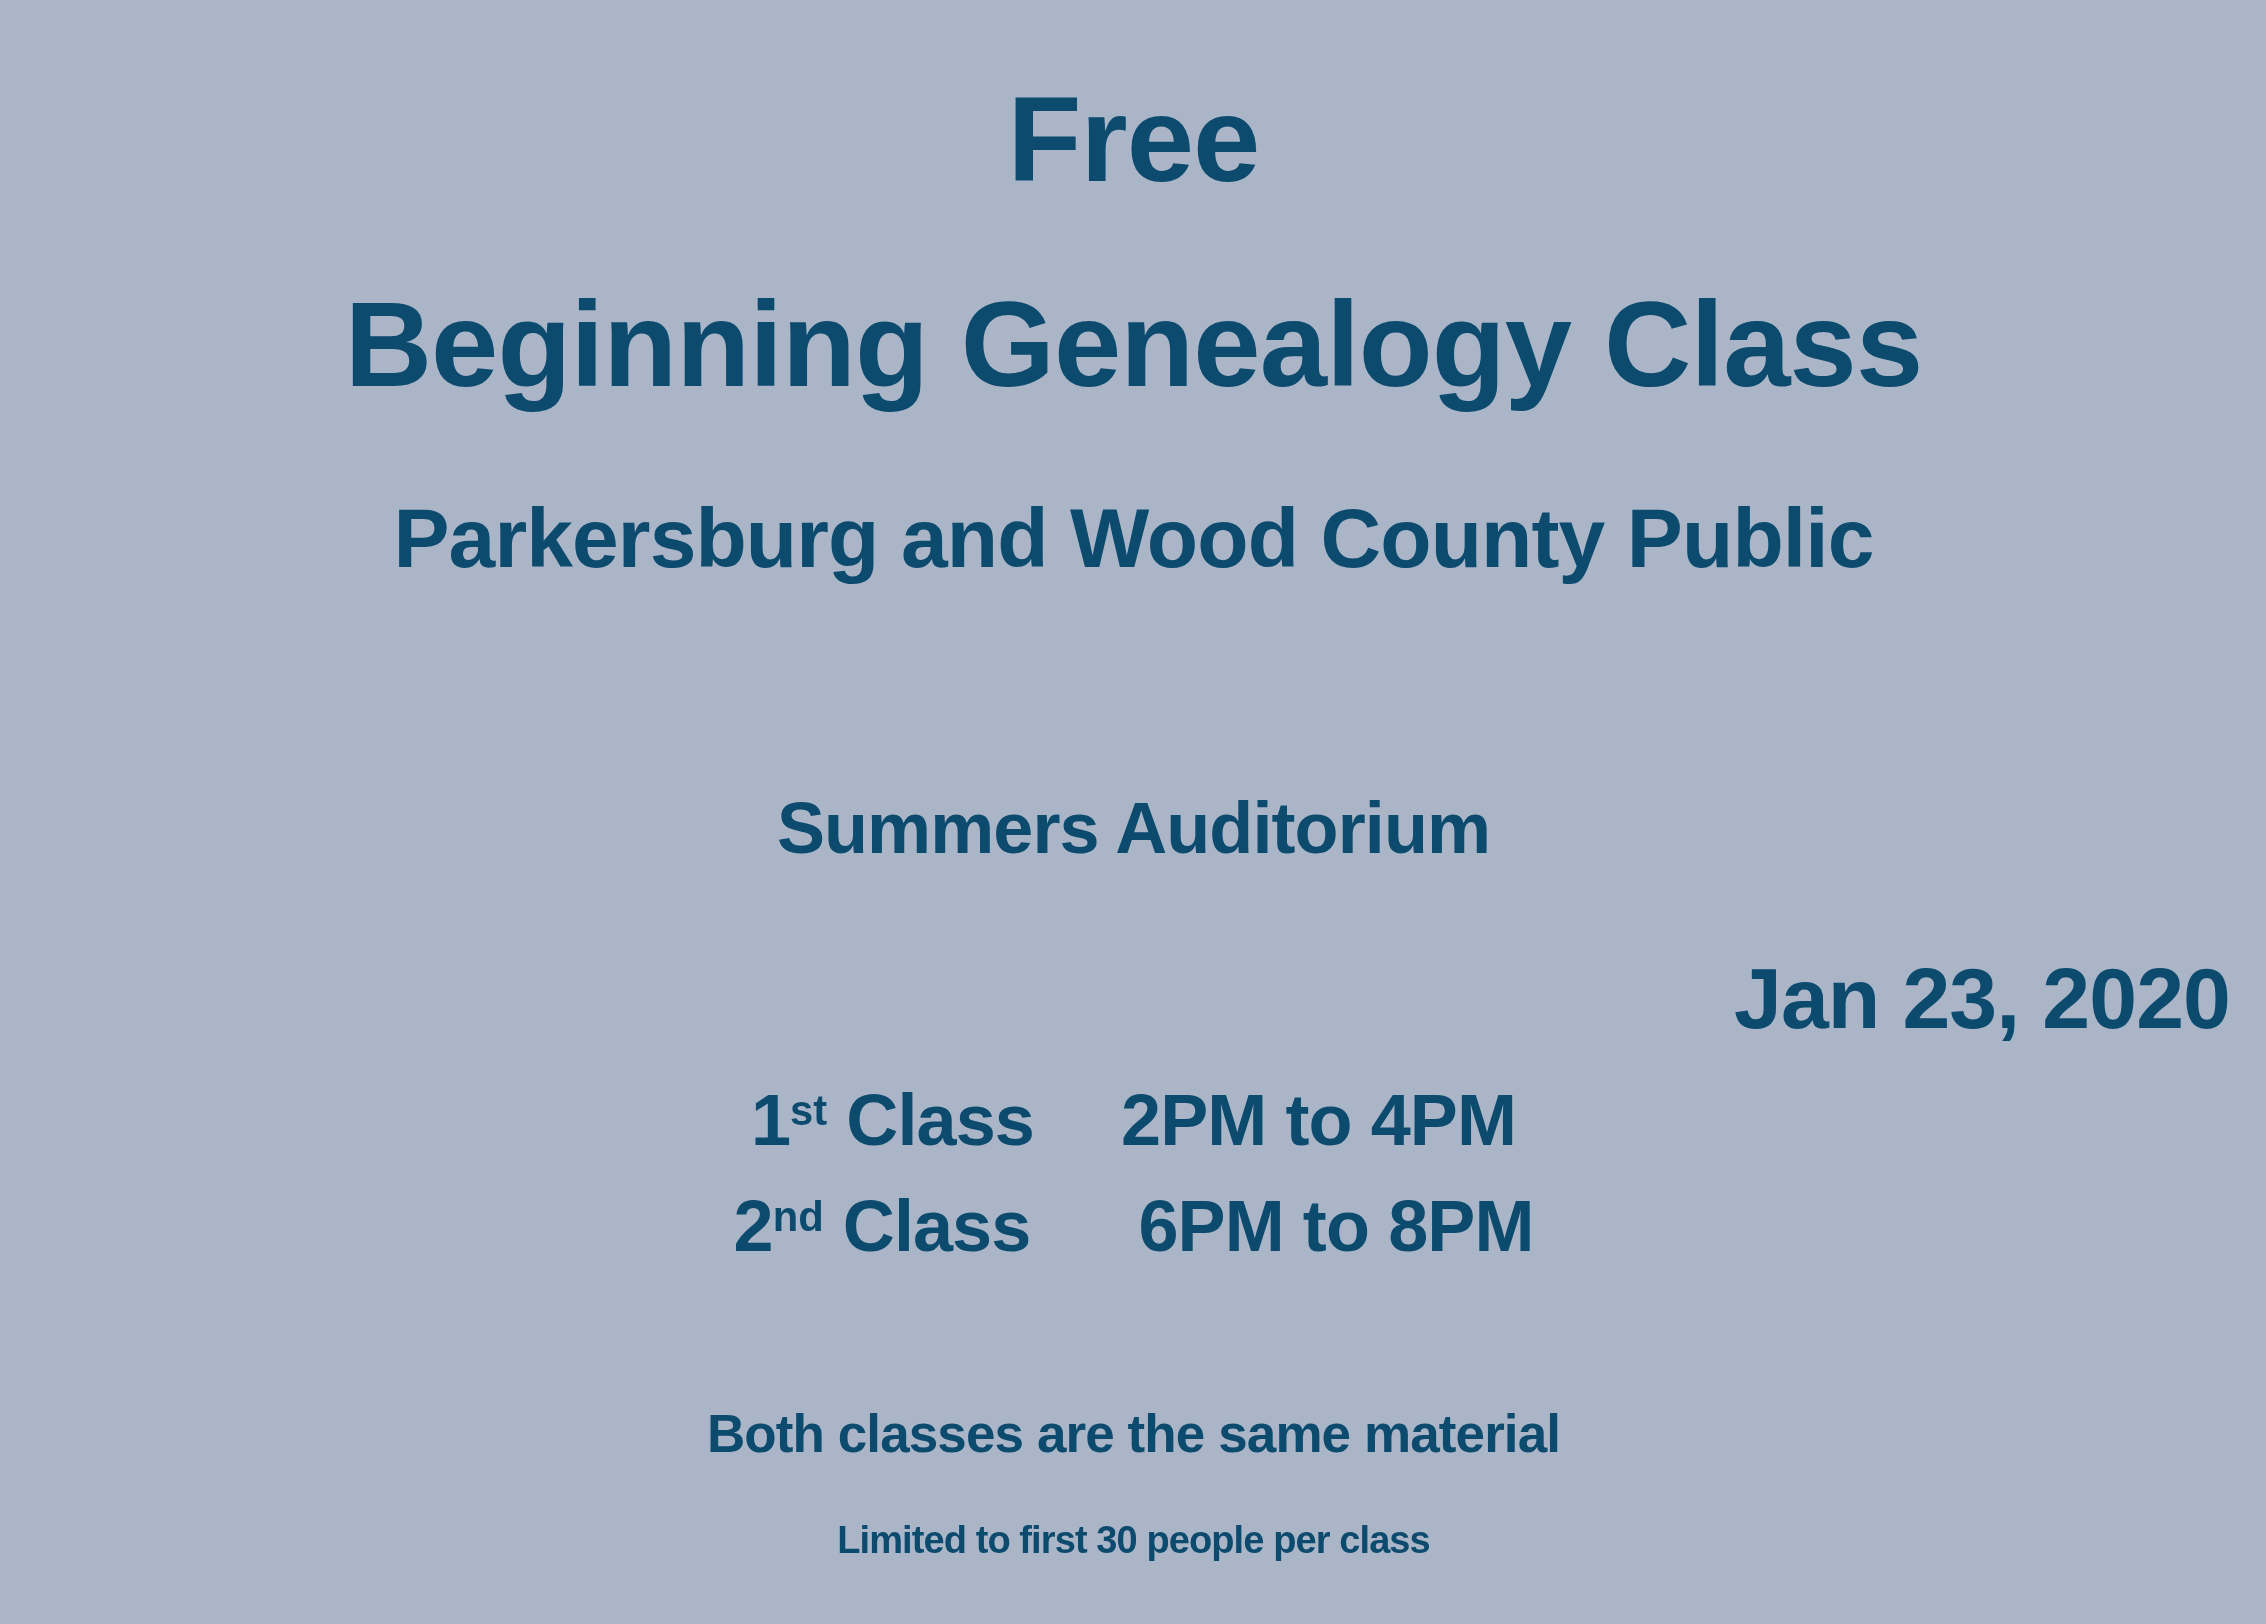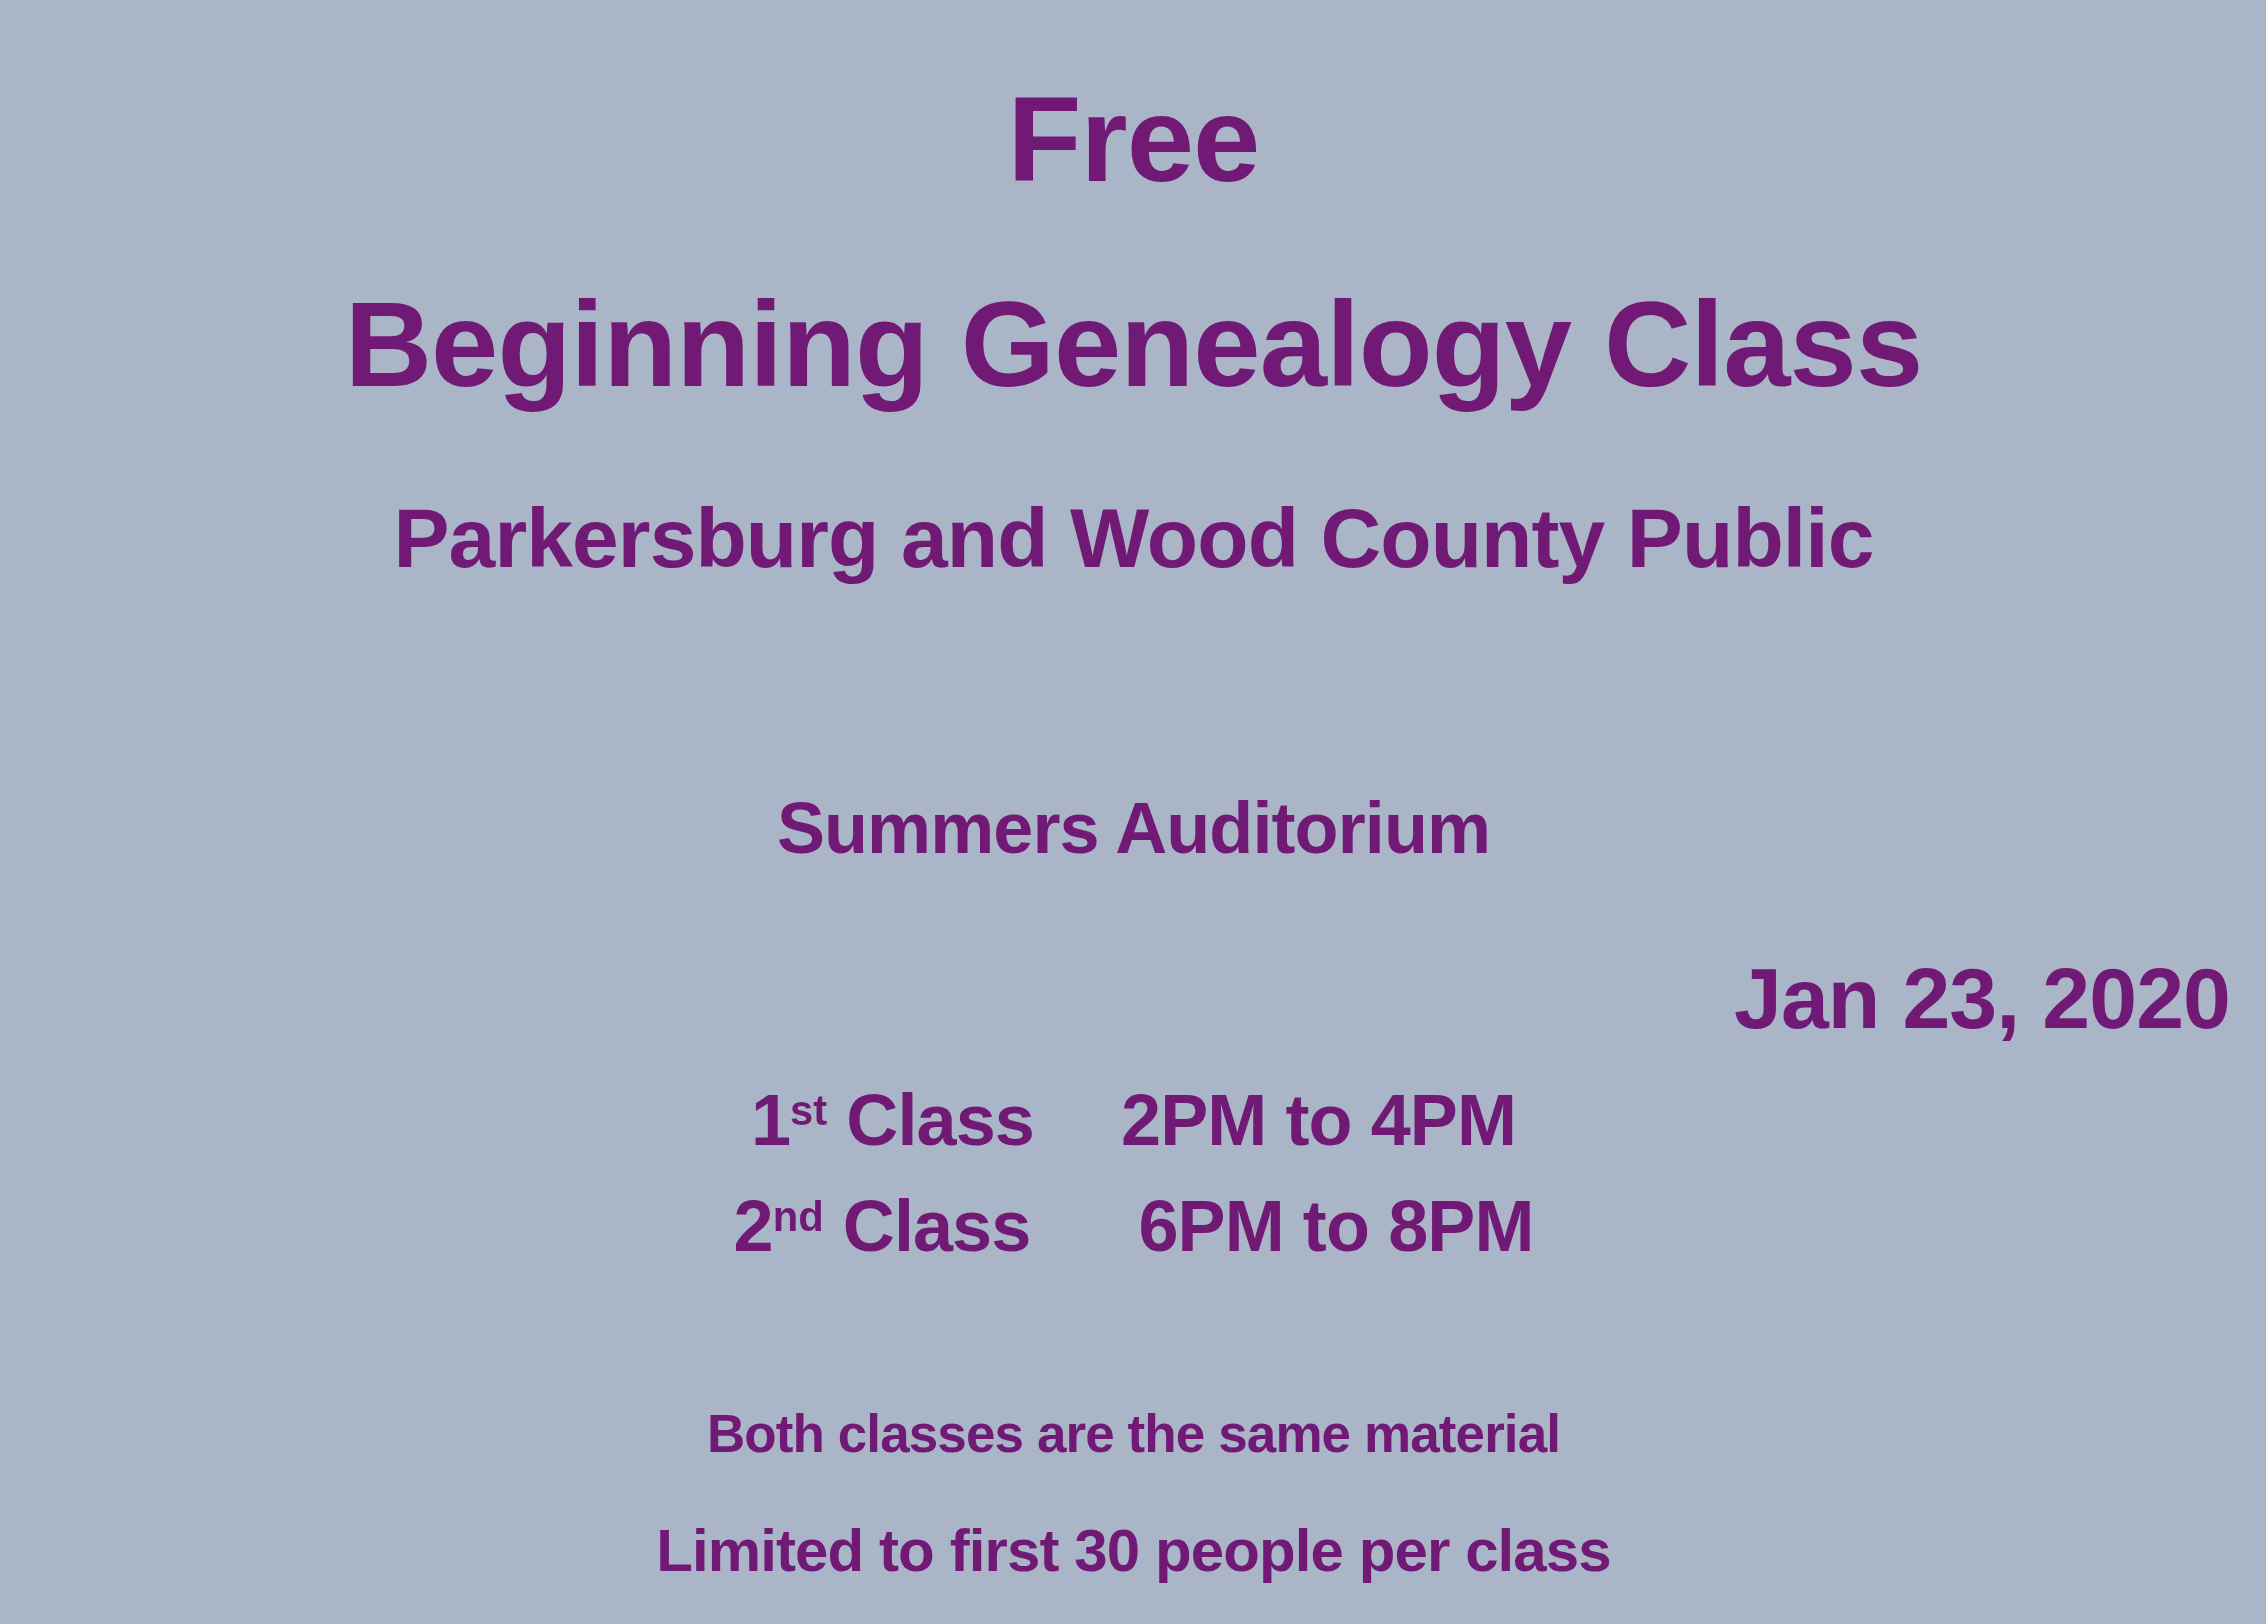--- a/index.html
+++ b/index.html
@@ -6,42 +6,42 @@
     margin: 0;
     padding: 0;
   }
   .poster {
     position: relative;
     width: 2266px;
     height: 1625px;
     background: #aab6c8;
     font-family: "Liberation Sans", sans-serif;
     font-weight: bold;
-    color: #701a75;
+    color: #0c4a6e;
     overflow: hidden;
   }
   .line {
     position: absolute;
     left: 37px;           
     width: 2193px;
     text-align: center;
     white-space: nowrap;
     line-height: 1;
     letter-spacing: -0.9px;
   }
   .title-free        { top: 79px;   font-size: 121px; }
   .title-main        { top: 284px;  font-size: 121px; }
   .venue-1           { top: 496px;  font-size: 84px;  }
   .venue-2           { top: 630px;  font-size: 84px;  }
   .venue-3           { top: 792px;  font-size: 72px;  }
   .date-line         { top: 955px; font-size: 86px; text-align: right;  }
   .sched-1           { top: 1084px; font-size: 72px;  }
   .sched-2           { top: 1190px; font-size: 72px; text-align: center;  }
   .note-1            { top: 1407px; font-size: 53px;  }
-  .note-2            { top: 1521px; font-size: 60px;  }
+  .note-2            { top: 1521px; font-size: 38px;  }
   .sup {
     font-size: 0.58em;
     vertical-align: 0.48em;
     letter-spacing: 0;
   }
   .gap-sm { display: inline-block; width: 87px;  }
   .gap-lg { display: inline-block; width: 108px; }
 </style>
 </head>
 <body>

